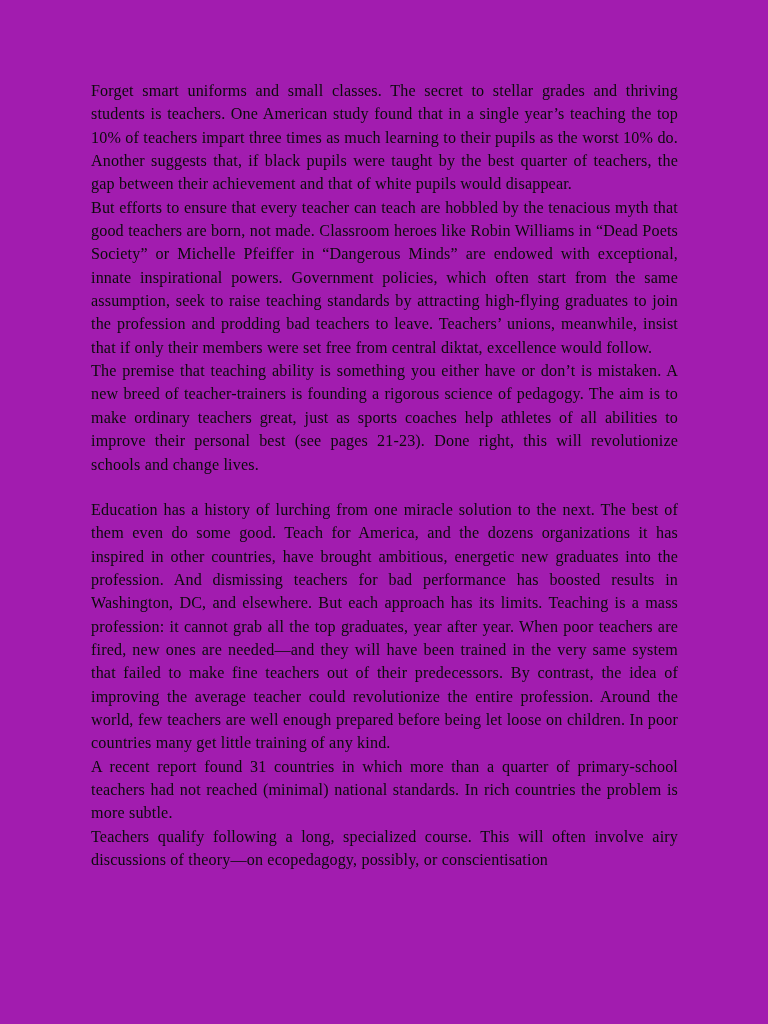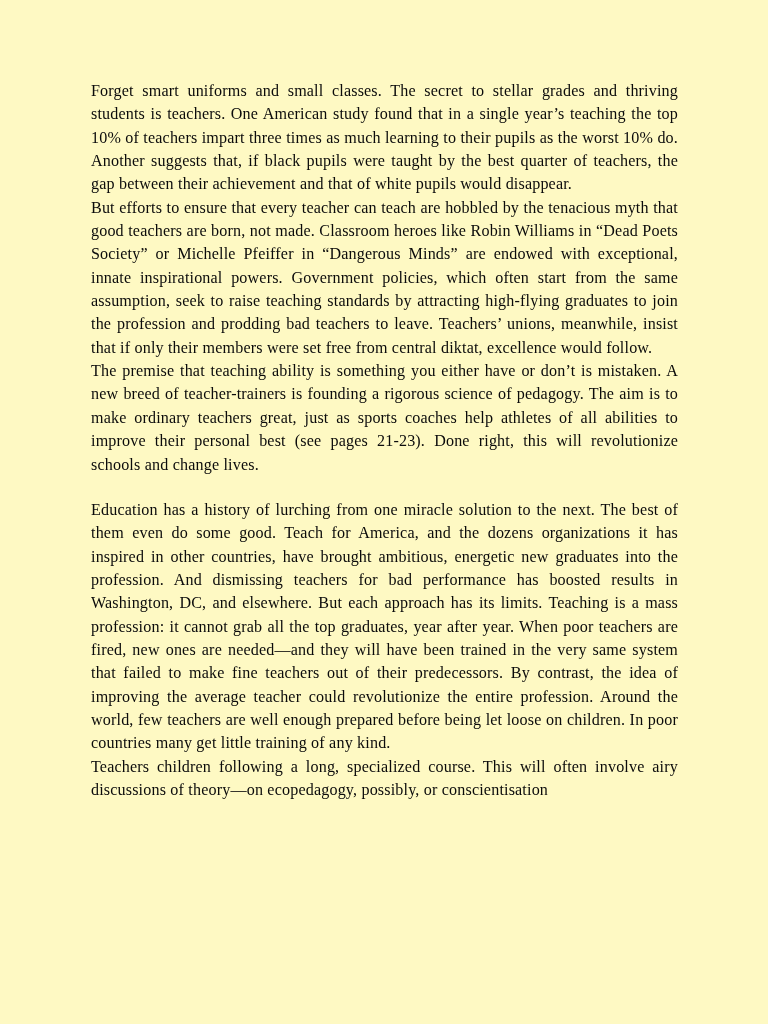--- a/index.html
+++ b/index.html
@@ -45,28 +45,29 @@
   .para.last-line-natural {
     text-align-last: left;
   }
   .para-gap-before {
     margin-top: 22px;
   }
 </style>
 </head>
 <body style="color: rgb(11, 11, 11);">
 
-<div id="page" style="background: #fef9c3;">
+<div id="page" style="background: #a21caf;">
   <div id="text-column">
 
     <p class="para last-line-natural">Forget smart uniforms and small classes. The secret to stellar grades and thriving students is teachers. One American study found that in a single year’s teaching the top 10% of teachers impart three times as much learning to their pupils as the worst 10% do. Another suggests that, if black pupils were taught by the best quarter of teachers, the gap between their achievement and that of white pupils would disappear.</p>
 
     <p class="para last-line-natural">But efforts to ensure that every teacher can teach are hobbled by the tenacious myth that good teachers are born, not made. Classroom heroes like Robin Williams in “Dead Poets Society” or Michelle Pfeiffer in “Dangerous Minds” are endowed with exceptional, innate inspirational powers. Government policies, which often start from the same assumption, seek to raise teaching standards by attracting high-flying graduates to join the profession and prodding bad teachers to leave. Teachers’ unions, meanwhile, insist that if only their members were set free from central diktat, excellence would follow.</p>
 
     <p class="para last-line-natural">The premise that teaching ability is something you either have or don’t is mistaken. A new breed of teacher-trainers is founding a rigorous science of pedagogy. The aim is to make ordinary teachers great, just as sports coaches help athletes of all abilities to improve their personal best (see pages 21-23). Done right, this will revolutionize schools and change lives.</p>
 
     <p class="para last-line-natural para-gap-before">Education has a history of lurching from one miracle solution to the next. The best of them even do some good. Teach for America, and the dozens organizations it has inspired in other countries, have brought ambitious, energetic new graduates into the profession. And dismissing teachers for bad performance has boosted results in Washington, DC, and elsewhere. But each approach has its limits. Teaching is a mass profession: it cannot grab all the top graduates, year after year. When poor teachers are fired, new ones are needed—and they will have been trained in the very same system that failed to make fine teachers out of their predecessors. By contrast, the idea of improving the average teacher could revolutionize the entire profession. Around the world, few teachers are well enough prepared before being let loose on children. In poor countries many get little training of any kind.</p>
 
+    <p class="para last-line-natural">A recent report found 31 countries in which more than a quarter of primary-school teachers had not reached (minimal) national standards. In rich countries the problem is more subtle.</p>
 
-    <p class="para">Teachers children following a long, specialized course. This will often involve airy discussions of theory—on ecopedagogy, possibly, or conscientisation</p>
+    <p class="para">Teachers qualify following a long, specialized course. This will often involve airy discussions of theory—on ecopedagogy, possibly, or conscientisation</p>
 
   </div>
 </div>
 
 </body></html>

